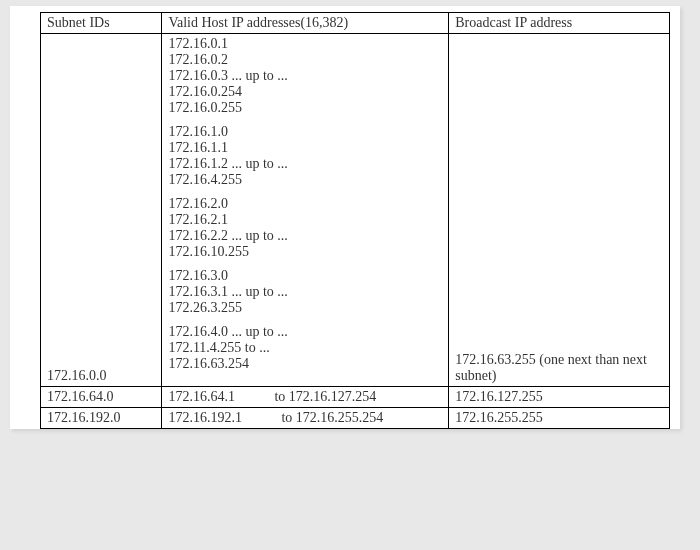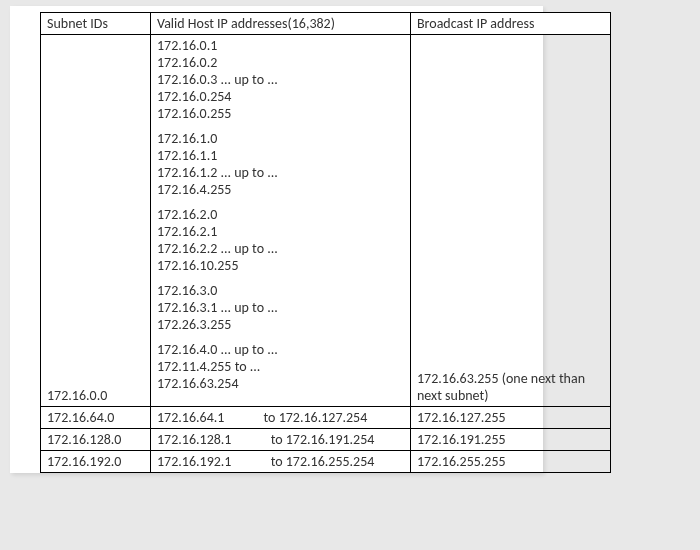--- a/index.html
+++ b/index.html
@@ -9,24 +9,25 @@
       font-family: Calibri, Arial, sans-serif;
       font-size: 14px;
       color: #333;
       width: 700px;
       height: 550px;
       overflow: hidden;
     }
     .page {
       background: #fff;
       margin: 6px 30px 6px 10px;
-      width: 533px;
+      width: 670px;
       box-shadow: 2px 2px 4px rgba(0,0,0,0.1);
       padding: 6px 10px 0 30px;
       box-sizing: border-box;
+      font-family: Liberation Serif, serif;
     }
     table {
       border-collapse: collapse;
       width: 100%;
       table-layout: fixed;
     }
     th, td {
       border: 1px solid #000;
       padding: 2px 6px;
       text-align: left;
@@ -101,28 +102,20 @@
       </tr>
       <tr>
         <td>172.16.64.0</td>
         <td class="rangecell">
           <span>172.16.64.1</span>
           <span class="to">to 172.16.127.254</span>
         </td>
         <td>172.16.127.255</td>
       </tr>
       <tr>
-        <td>172.16.128.0</td>
-        <td class="rangecell">
-          <span>172.16.128.1</span>
-          <span class="to">to 172.16.191.254</span>
-        </td>
-        <td>172.16.191.255</td>
-      </tr>
-      <tr>
         <td>172.16.192.0</td>
         <td class="rangecell">
           <span>172.16.192.1</span>
           <span class="to">to 172.16.255.254</span>
         </td>
         <td>172.16.255.255</td>
       </tr>
     </tbody>
   </table>
 </div>

